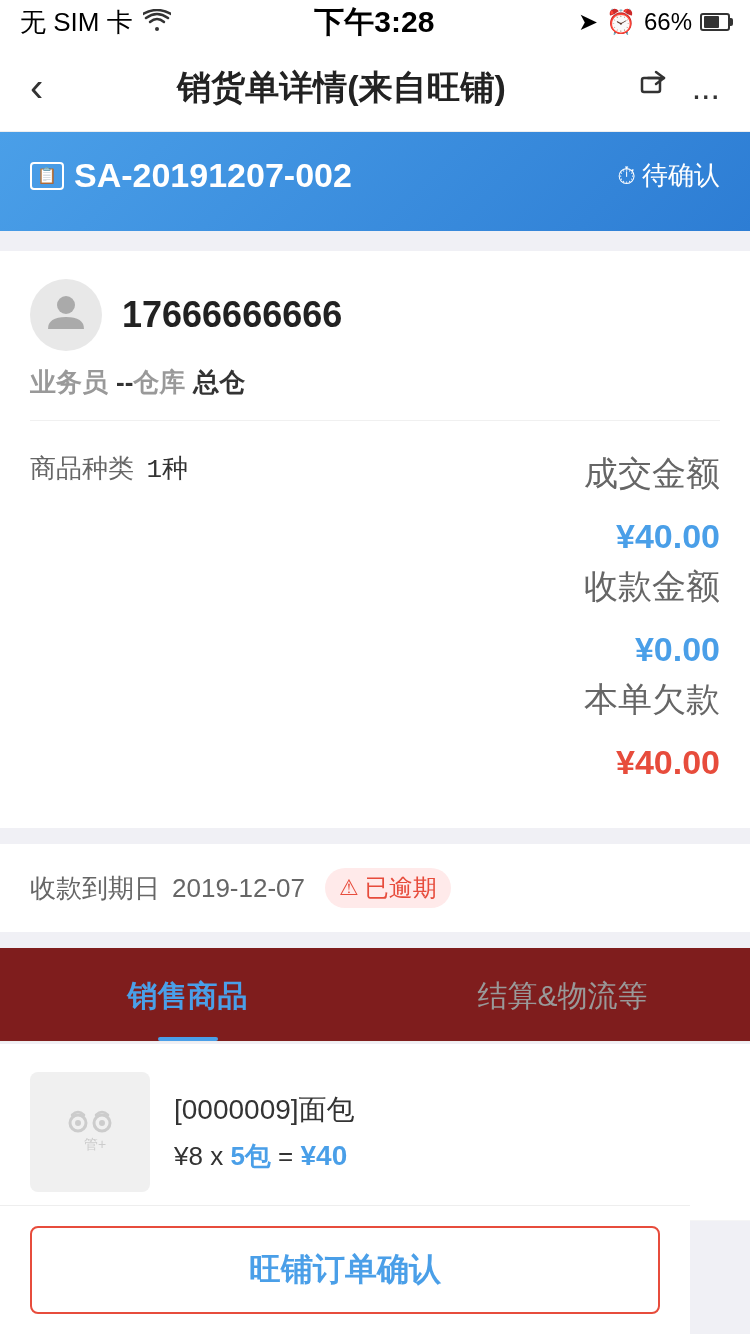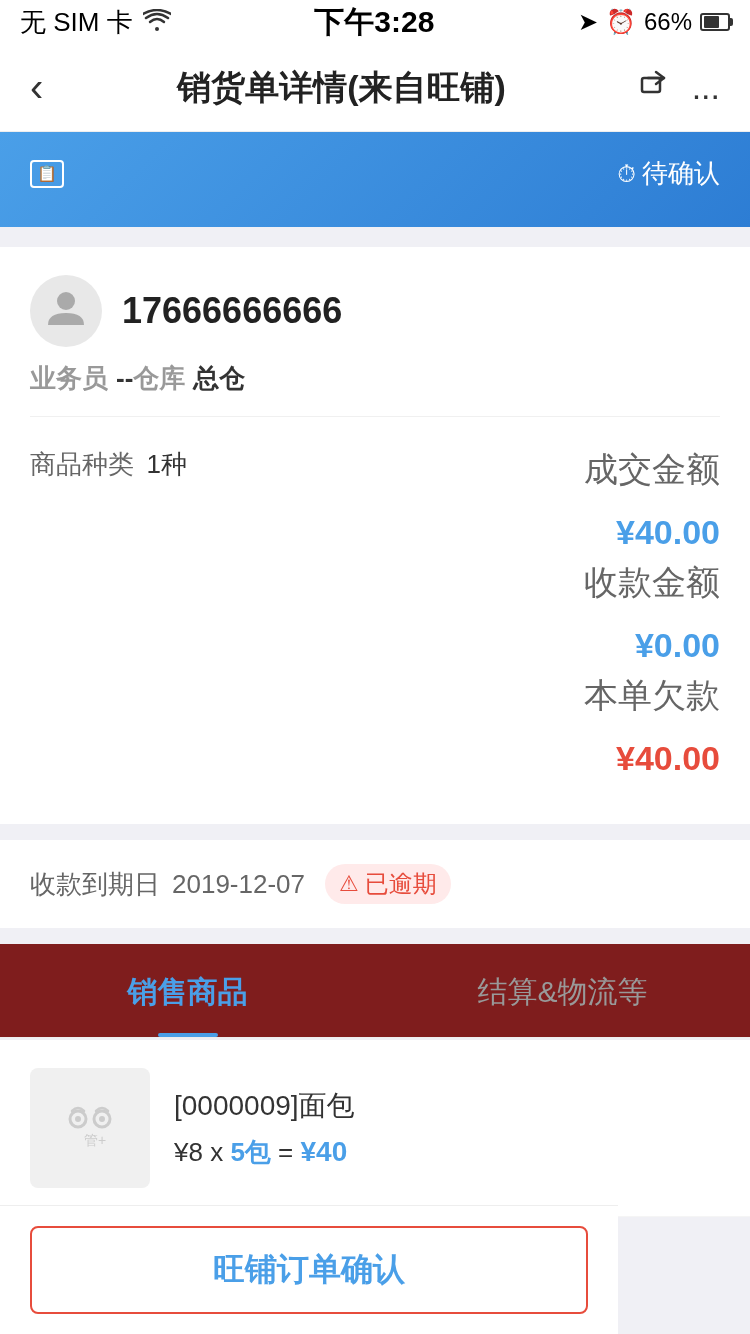--- a/index.html
+++ b/index.html
@@ -108,21 +108,21 @@
     .meta-value { color: #333; }
     .divider { height: 1px; background: #f0f0f0; margin: 20px 0; }
 
     
     .summary-row {
       display: flex; align-items: flex-start;
       justify-content: space-between;
       padding: 10px 0;
     }
     .summary-left { font-size: 26px; color: #666; }
-    .summary-left-value { font-size: 26px; color: #333; margin-left: 8px; }
+    .summary-left-value { font-size: 26px; color: #333; margin-left: 8px; font-family: Liberation Mono, monospace; }
     .summary-right { text-align: right; }
     .summary-item {
       display: flex; align-items: flex-end; justify-content: flex-end;
       gap: 20px; margin-bottom: 8px; font-size: 34px; flex-direction: column;
     }
     .summary-item-label { color: #666; }
     .amount-blue { color: #4a9fe8; font-weight: 600; }
     .amount-red { color: #e74c3c; font-weight: 600; }
 
     
@@ -206,21 +206,21 @@
     
     .content-empty {
       height: 300px;
       background: #f0f0f5;
     }
 
     
     .bottom-bar {
       position: fixed;
       bottom: 0; left: 0;
-      width: 618px;
+      width: 690px;
       background: #fff;
       padding: 20px 30px;
       border-top: 1px solid #eee;
     }
     .confirm-button {
       width: 100%;
       height: 88px;
       border: 2px solid #e74c3c;
       border-radius: 8px;
       background: #fff;
@@ -270,20 +270,21 @@
       </svg>
     </span>
     <span class="nav-more">...</span>
   </div>
 </div>
 
 <div class="header-card">
   <div class="header-card-top">
     <div class="order-number">
       <span style="display:inline-flex;align-items:center;justify-content:center;width:34px;height:28px;border:2.5px solid #fff;border-radius:4px;font-size:16px;color:#fff;">📋</span>
+      <span>SA-20191207-002</span>
     </div>
     <div class="status-pending">
       <span class="clock-icon">⏱</span>
       <span>待确认</span>
     </div>
   </div>
 </div>
 
 <div class="info-card">
   <div class="customer-row">

